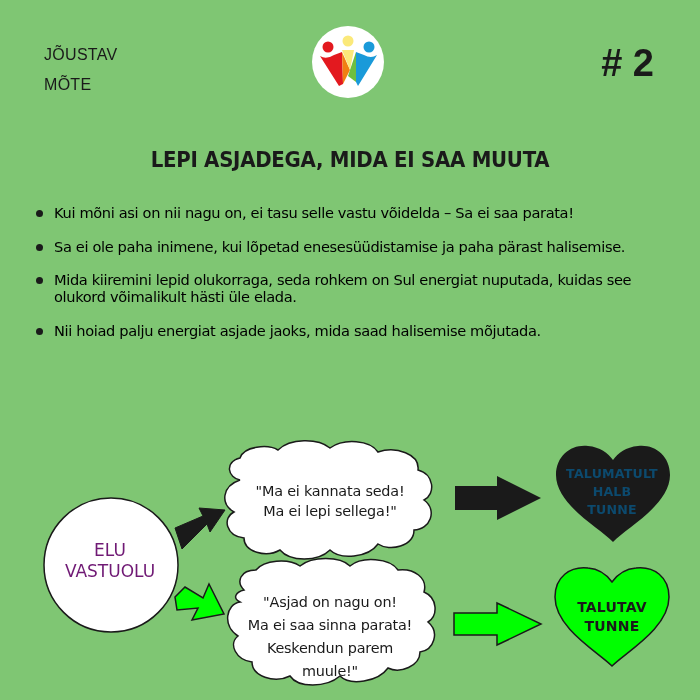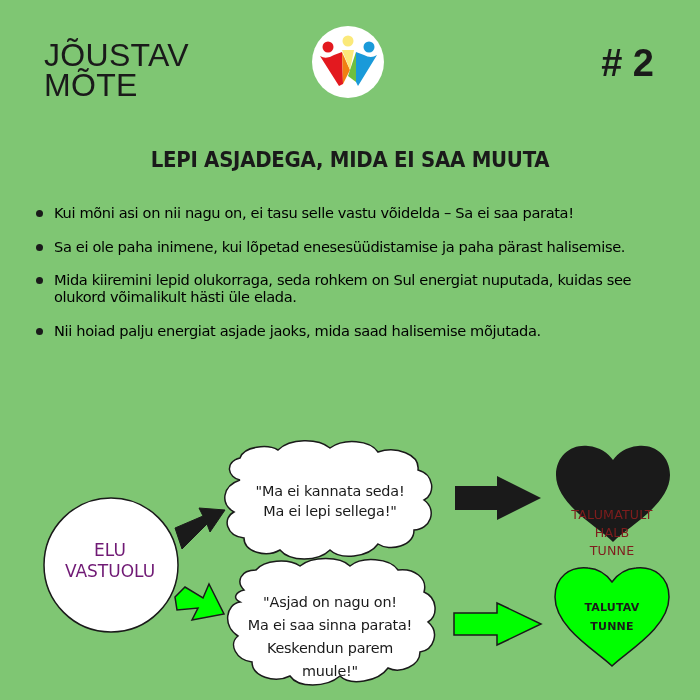--- a/index.html
+++ b/index.html
@@ -6,21 +6,21 @@
     html, body { width: 700px; height: 700px; overflow: hidden; }
     body {
       background: #7fc673;
       font-family: "DejaVu Sans", sans-serif;
       color: #1a1a1a;
       position: relative;
     }
     .brand-title {
       position: absolute; left: 44px; top: 40px;
       font-family: "Liberation Sans", sans-serif;
-      font-size: 32px; line-height: 30px; color: #1a1a1a;
+      font-size: 16px; line-height: 30px; color: #1a1a1a;
       letter-spacing: 0.3px;
     }
     .brand-title span { display: block; }
     .logo {
       position: absolute; left: 312px; top: 26px;
       width: 72px; height: 72px;
     }
     .number {
       position: absolute; right: 46px; top: 42px;
       font-family: "Liberation Sans", sans-serif;
@@ -53,22 +53,22 @@
     .diagram { position: absolute; left: 0; top: 0; width: 700px; height: 700px; pointer-events: none; }
     .diagram svg { position: absolute; left: 0; top: 0; }
     .txt {
       position: absolute; text-align: center;
       font-family: "DejaVu Sans", sans-serif;
       color: #1a1a1a; pointer-events: auto;
     }
     .circle-text { left: 44px; top: 540px; width: 132px; font-size: 17px; line-height: 21px; color: #701a75; }
     .cloud1-text { left: 224px; top: 481px; width: 212px; font-size: 14.4px; line-height: 20px; letter-spacing: -0.2px; }
     .cloud2-text { left: 224px; top: 591px; width: 212px; font-size: 14.4px; line-height: 23px; letter-spacing: -0.2px; }
-    .heart1-text { left: 552px; top: 465px; width: 120px; font-size: 12.6px; line-height: 18px; font-weight: normal; color: #7f1d1d; letter-spacing: 0.2px; margin-top: 41px; }
-    .heart2-text { left: 552px; top: 598px; width: 120px; font-size: 11px; line-height: 19px; font-weight: bold; color: #1a1a1a; letter-spacing: 0.2px; }
+    .heart1-text { left: 552px; top: 465px; width: 120px; font-size: 12.6px; line-height: 18px; font-weight: bold; color: #0c4a6e; letter-spacing: 0.2px; }
+    .heart2-text { left: 552px; top: 598px; width: 120px; font-size: 14px; line-height: 19px; font-weight: bold; color: #1a1a1a; letter-spacing: 0.2px; }
   </style>
 </head>
 <body>
 
 <div class="brand-title">
   <span>JÕUSTAV</span>
   <span>MÕTE</span>
 </div>
 
 <div class="logo">

